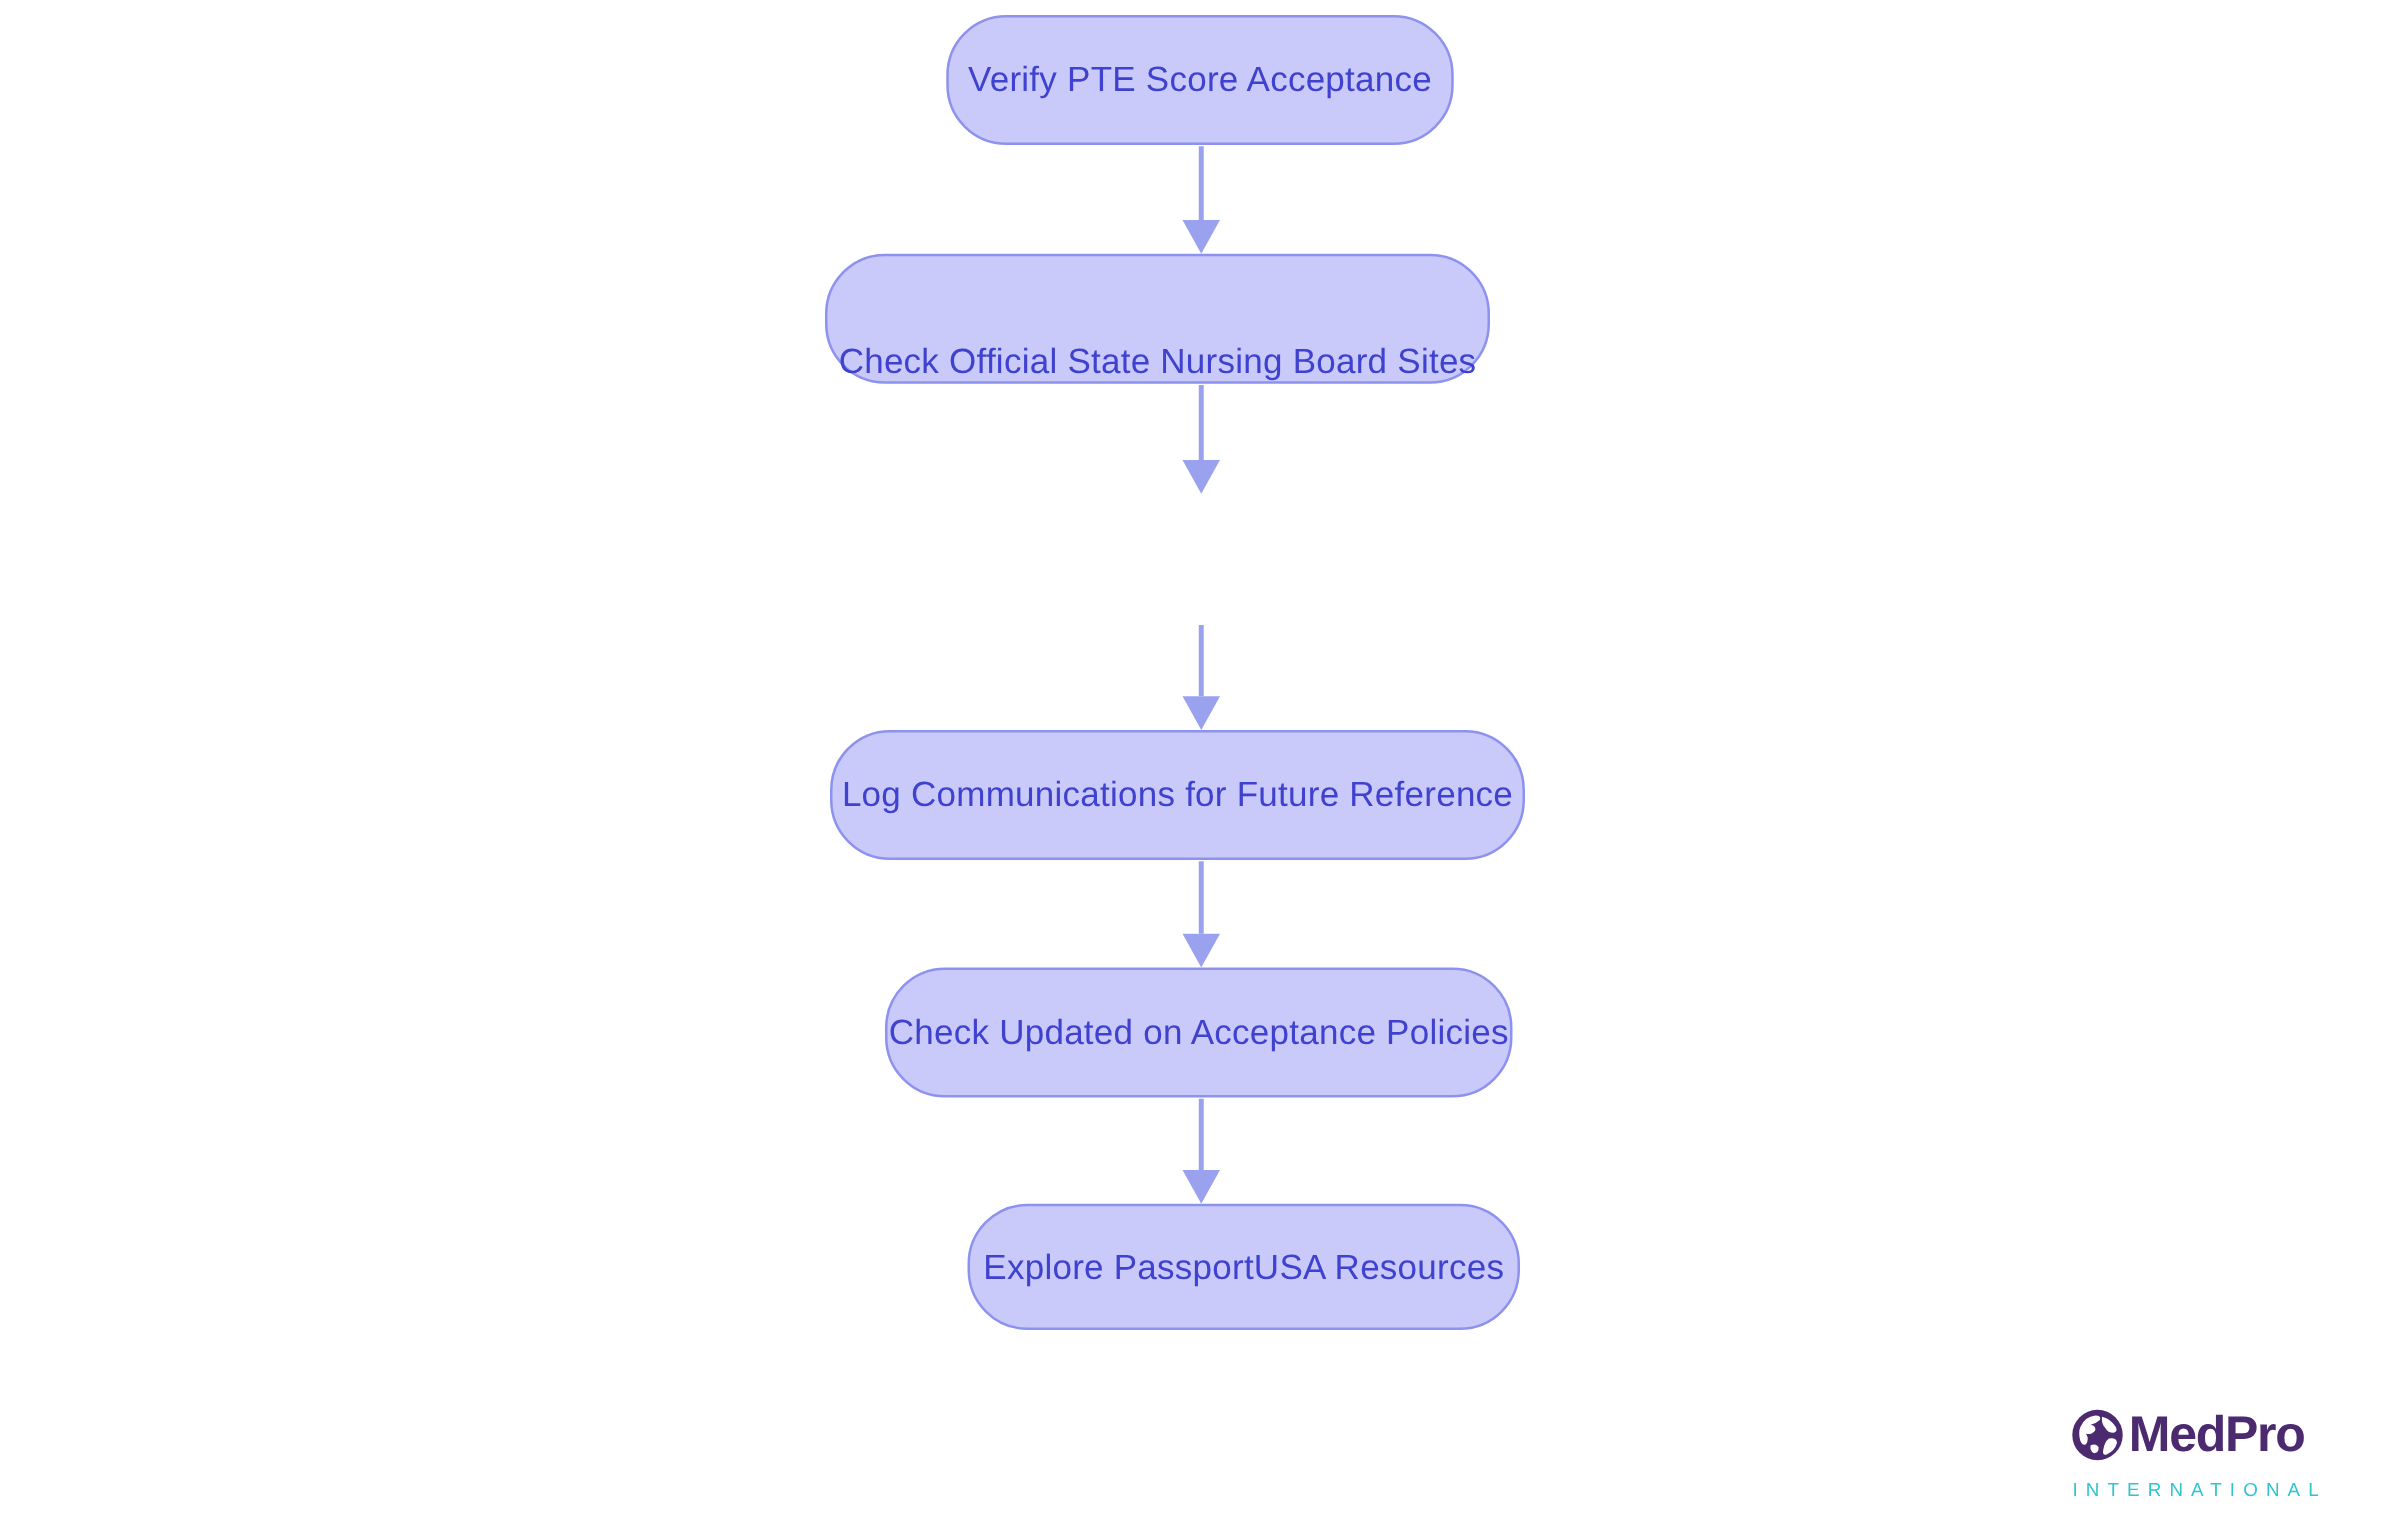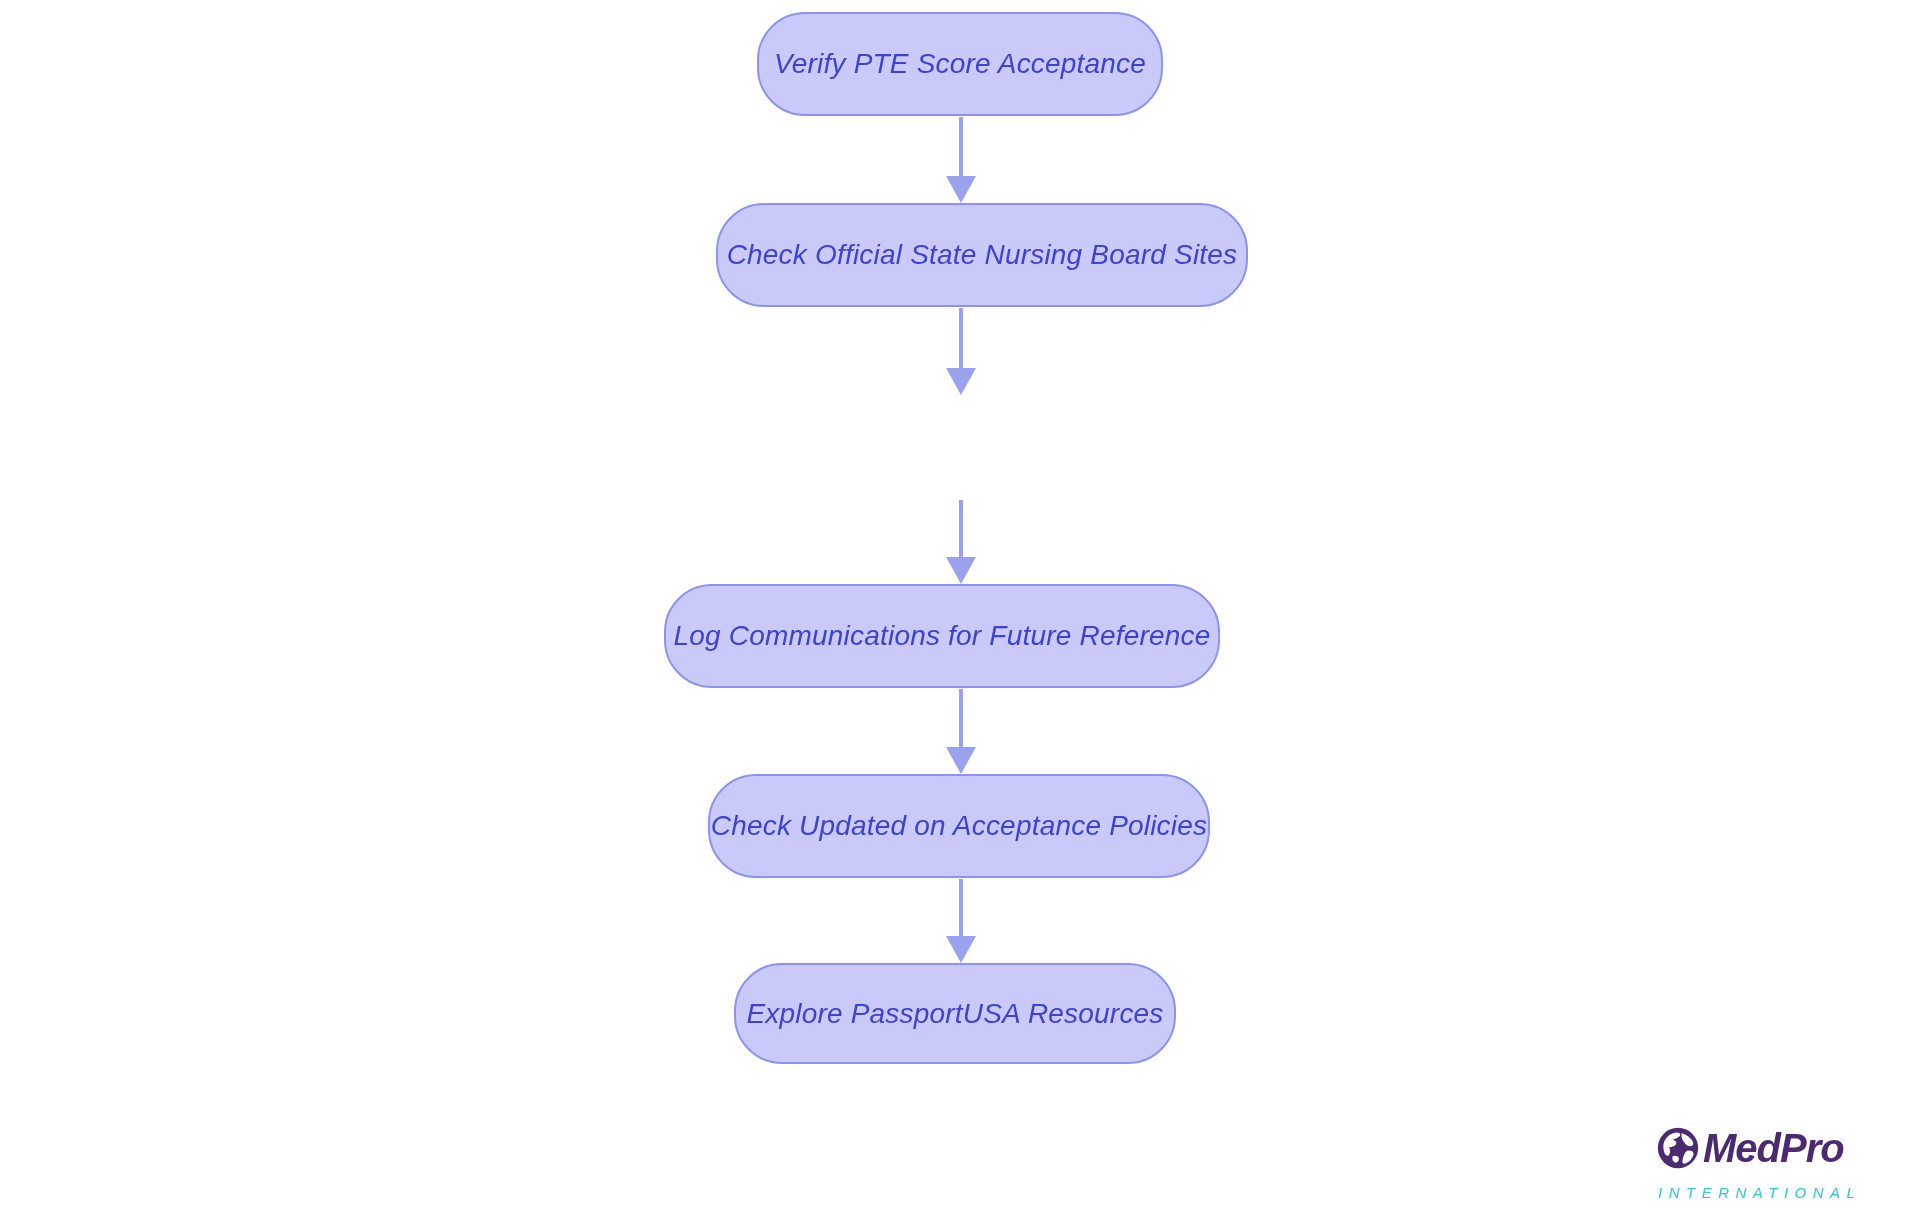--- a/index.html
+++ b/index.html
@@ -9,21 +9,20 @@
     width: 1920px;
     height: 1215px;
     overflow: hidden;
     font-family: "Liberation Sans", sans-serif;
   }
   .canvas {
     position: relative;
     width: 1920px;
     height: 1215px;
     background: var(--bg, #ffffff);
-    font-style: italic;
   }
   .node {
     position: absolute;
     height: 104px;
     box-sizing: border-box;
     background: var(--node-fill, #c9caf9);
     border: 2px solid var(--node-border, #8d92ee);
     border-radius: 48px;
     display: flex;
     align-items: center;
@@ -99,21 +98,21 @@
 
   <div class="node" style="left:757px; top:12px; width:406px;">
     <span class="node-label">Verify PTE Score Acceptance</span>
   </div>
 
   <div class="arrow" style="top:117px; height:86px;">
     <div class="arrow-line"></div>
     <div class="arrow-head"></div>
   </div>
 
-  <div class="node" style="left:716px; top:203px; width:532px;">
+  <div class="node" style="left:660px; top:203px; width:532px;align-items:flex-end;">
     <span class="node-label">Check Official State Nursing Board Sites</span>
   </div>
 
   <div class="arrow" style="top:308px; height:87px;">
     <div class="arrow-line"></div>
     <div class="arrow-head"></div>
   </div>
 
 
   <div class="arrow" style="top:500px; height:84px;">
@@ -132,21 +131,21 @@
 
   <div class="node" style="left:708px; top:774px; width:502px;">
     <span class="node-label">Check Updated on Acceptance Policies</span>
   </div>
 
   <div class="arrow" style="top:879px; height:84px;">
     <div class="arrow-line"></div>
     <div class="arrow-head"></div>
   </div>
 
-  <div class="node" style="left:734px; top:963px; width:442px; height:101px;">
+  <div class="node" style="left:774px; top:963px; width:442px; height:101px;">
     <span class="node-label">Explore PassportUSA Resources</span>
   </div>
 
   <div class="logo">
     <div class="logo-top">
       <svg class="globe" viewBox="0 0 48 48" aria-hidden="true">
         <circle cx="24" cy="24" r="22" fill="#4b2a70"></circle>
         <path d="M9 17 Q13 8 22 7 Q28 7 26 11 Q23 14 18 15 Q23 16 22 20 Q19 24 14 23 Q17 28 14 32 Q11 34 9 29 Q7 22 9 17 Z" fill="#ffffff"></path>
         <path d="M28 8 Q36 10 40 17 Q42 21 38 22 Q33 22 31 18 Q27 14 28 8 Z" fill="#ffffff"></path>
         <path d="M34 27 Q41 26 41 31 Q39 38 32 41 Q28 42 29 37 Q30 30 34 27 Z" fill="#ffffff"></path>

